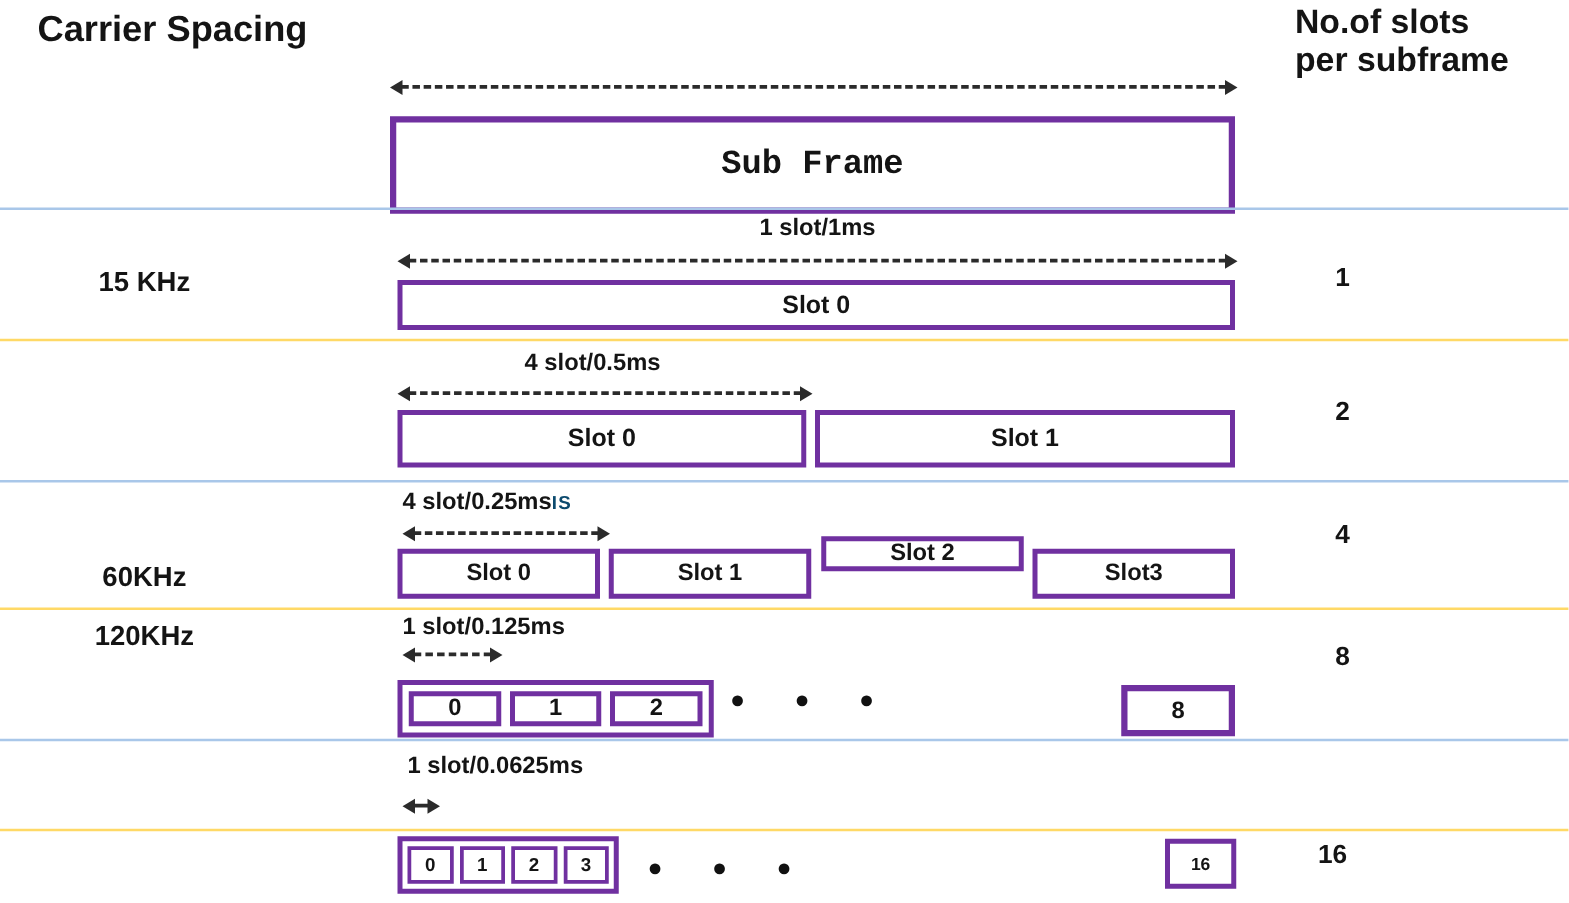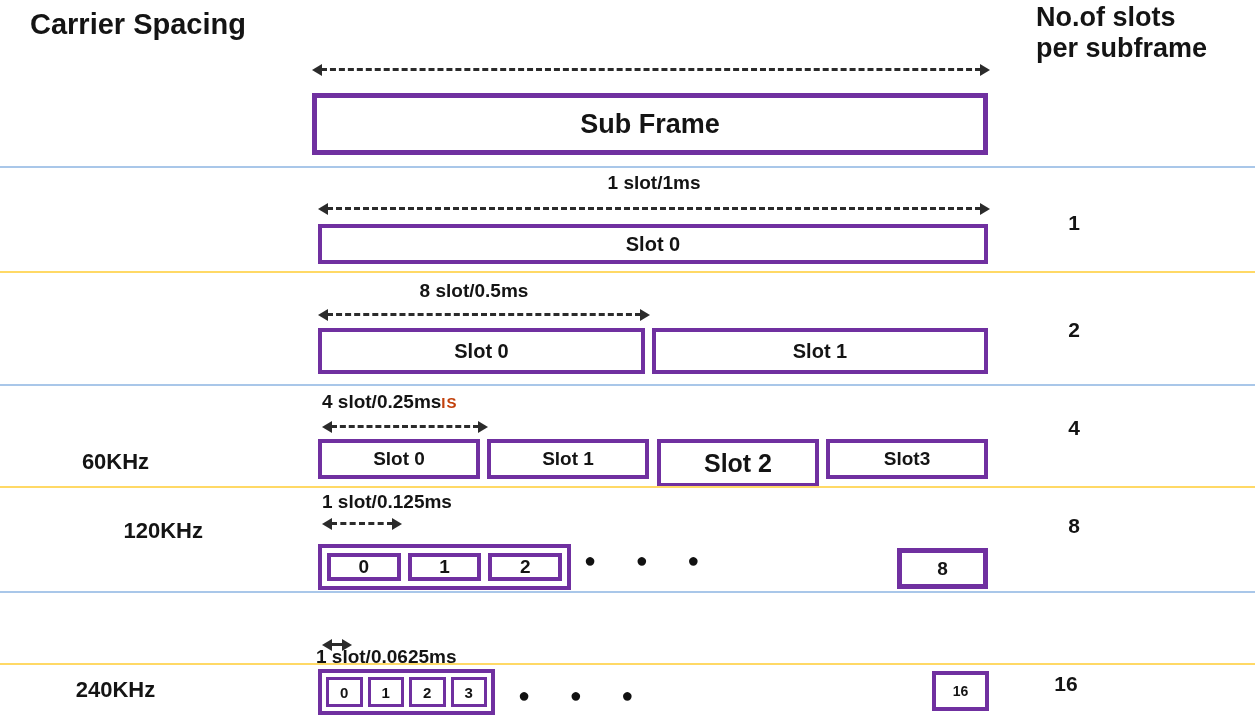--- a/index.html
+++ b/index.html
@@ -54,88 +54,88 @@
   <div class="abs b" style="left:1036px;top:2px;font-size:27px;line-height:31px;">
     <div>No.of slots</div>
     <div>per subframe</div>
   </div>
 
   <div class="darrow" style="left:312px;top:63px;width:678px;">
     <span class="ah l"></span>
     <span class="ln"></span>
     <span class="ah r"></span>
   </div>
-  <div class="slotbox" style="left:312px;top:93px;width:676px;height:62px;border-width:5px;font-size:27px;">Sub Frame</div>
+  <div class="slotbox" style="left:312px;top:93px;width:676px;height:78px;border-width:5px;font-size:27px;font-family:Liberation Mono, monospace;">Sub Frame</div>
 
   <div class="sep blue" style="top:166px;"></div>
 
+  <div class="carrier" style="top:213px;">15 KHz</div>
   <div class="sublabel ctr" style="left:318px;top:172px;width:672px;">1 slot/1ms</div>
   <div class="darrow" style="left:318px;top:202px;width:672px;">
     <span class="ah l"></span>
     <span class="ln"></span>
     <span class="ah r"></span>
   </div>
   <div class="slotbox" style="left:318px;top:224px;width:670px;height:40px;font-size:20px;">Slot 0</div>
   <div class="count" style="left:1044px;top:211px;">1</div>
 
   <div class="sep yellow" style="top:271px;"></div>
 
-  <div class="sublabel ctr" style="left:318px;top:280px;width:312px;">8 slot/0.5ms</div>
+  <div class="sublabel ctr" style="left:318px;top:280px;width:312px;">4 slot/0.5ms</div>
   <div class="darrow" style="left:318px;top:308px;width:332px;">
     <span class="ah l"></span>
     <span class="ln"></span>
     <span class="ah r"></span>
   </div>
   <div class="slotbox" style="left:318px;top:328px;width:327px;height:46px;font-size:20px;">Slot 0</div>
   <div class="slotbox" style="left:652px;top:328px;width:336px;height:46px;font-size:20px;">Slot 1</div>
   <div class="count" style="left:1044px;top:318px;">2</div>
 
   <div class="sep blue" style="top:384px;"></div>
 
   <div class="carrier" style="top:420px;margin-top:29px;">60KHz</div>
-  <div class="sublabel" style="left:322px;top:391px;"><span>4 slot/0.25ms</span><span style="font-size:15px;color:#c2410c;letter-spacing:1px;">IS</span></div>
+  <div class="sublabel" style="left:322px;top:391px;"><span>4 slot/0.25ms</span><span style="font-size:15px;color:#0c4a6e;letter-spacing:1px;">IS</span></div>
   <div class="darrow" style="left:322px;top:420px;width:166px;">
     <span class="ah l"></span>
     <span class="ln"></span>
     <span class="ah r"></span>
   </div>
   <div class="slotbox" style="left:318px;top:439px;width:162px;height:40px;font-size:19px;">Slot 0</div>
   <div class="slotbox" style="left:487px;top:439px;width:162px;height:40px;font-size:19px;">Slot 1</div>
-  <div class="slotbox" style="left:657px;top:439px;width:162px;height:48px;font-size:25px;">Slot 2</div>
+  <div class="slotbox" style="left:657px;top:429px;width:162px;height:28px;font-size:19px;">Slot 2</div>
   <div class="slotbox" style="left:826px;top:439px;width:162px;height:40px;font-size:19px;">Slot3</div>
   <div class="count" style="left:1044px;top:416px;">4</div>
 
   <div class="sep yellow" style="top:486px;"></div>
 
-  <div class="carrier" style="top:518px;text-align:right;">120KHz</div>
+  <div class="carrier" style="top:496px;">120KHz</div>
   <div class="sublabel" style="left:322px;top:491px;">1 slot/0.125ms</div>
   <div class="darrow" style="left:322px;top:517px;width:80px;">
     <span class="ah l"></span>
     <span class="ln"></span>
     <span class="ah r"></span>
   </div>
   <div class="cellwrap" style="left:318px;top:544px;width:253px;height:46px;padding:5px;gap:7px;">
     <div class="cell" style="font-size:19px;">0</div>
     <div class="cell" style="font-size:19px;">1</div>
     <div class="cell" style="font-size:19px;">2</div>
   </div>
   <div class="dots" style="left:584px;top:549px;font-size:20px;">● ● ●</div>
   <div class="slotbox" style="left:897px;top:548px;width:91px;height:41px;border-width:5px;font-size:19px;">8</div>
   <div class="count" style="left:1044px;top:514px;">8</div>
 
   <div class="sep blue" style="top:591px;"></div>
 
-  <div class="sublabel" style="left:316px;top:602px;margin-top:44px;">1 slot/0.0625ms</div>
+  <div class="sublabel" style="left:326px;top:602px;">1 slot/0.0625ms</div>
   <div class="darrow" style="left:322px;top:638px;width:30px;">
     <span class="ah l"></span>
     <span class="ln"></span>
     <span class="ah r"></span>
   </div>
   <div class="sep yellow" style="top:663px;"></div>
-  <div class="carrier" style="top:677px;">240KHz</div>
   <div class="cellwrap" style="left:318px;top:669px;width:177px;height:46px;padding:4px;gap:5px;">
     <div class="cell" style="font-size:15px;border-width:3px;">0</div>
     <div class="cell" style="font-size:15px;border-width:3px;">1</div>
     <div class="cell" style="font-size:15px;border-width:3px;">2</div>
     <div class="cell" style="font-size:15px;border-width:3px;">3</div>
   </div>
   <div class="dots" style="left:518px;top:684px;font-size:20px;">● ● ●</div>
   <div class="slotbox" style="left:932px;top:671px;width:57px;height:40px;font-size:14px;">16</div>
   <div class="count" style="left:1036px;top:672px;">16</div>
 

